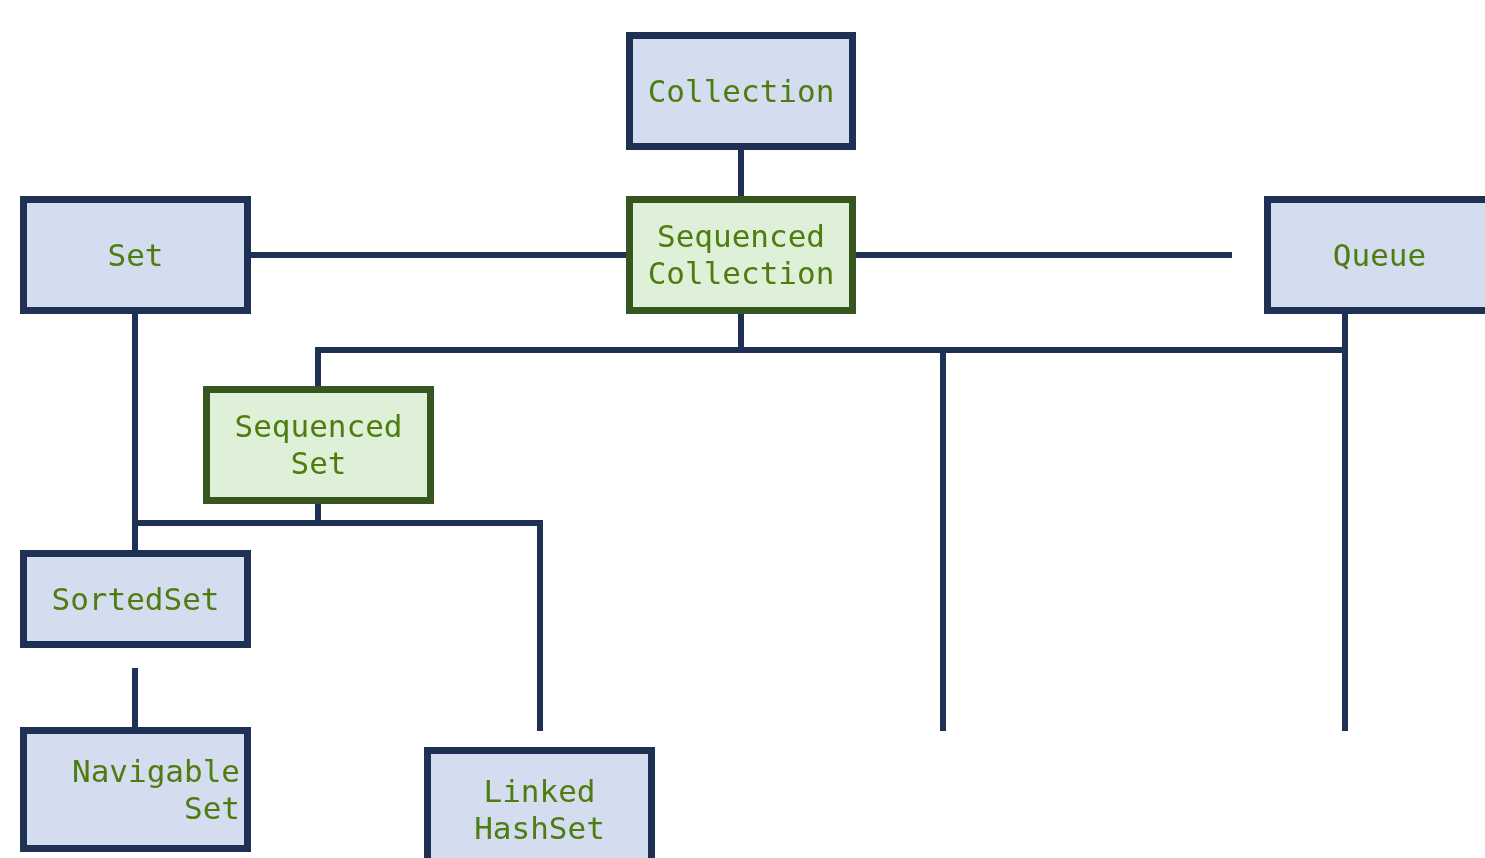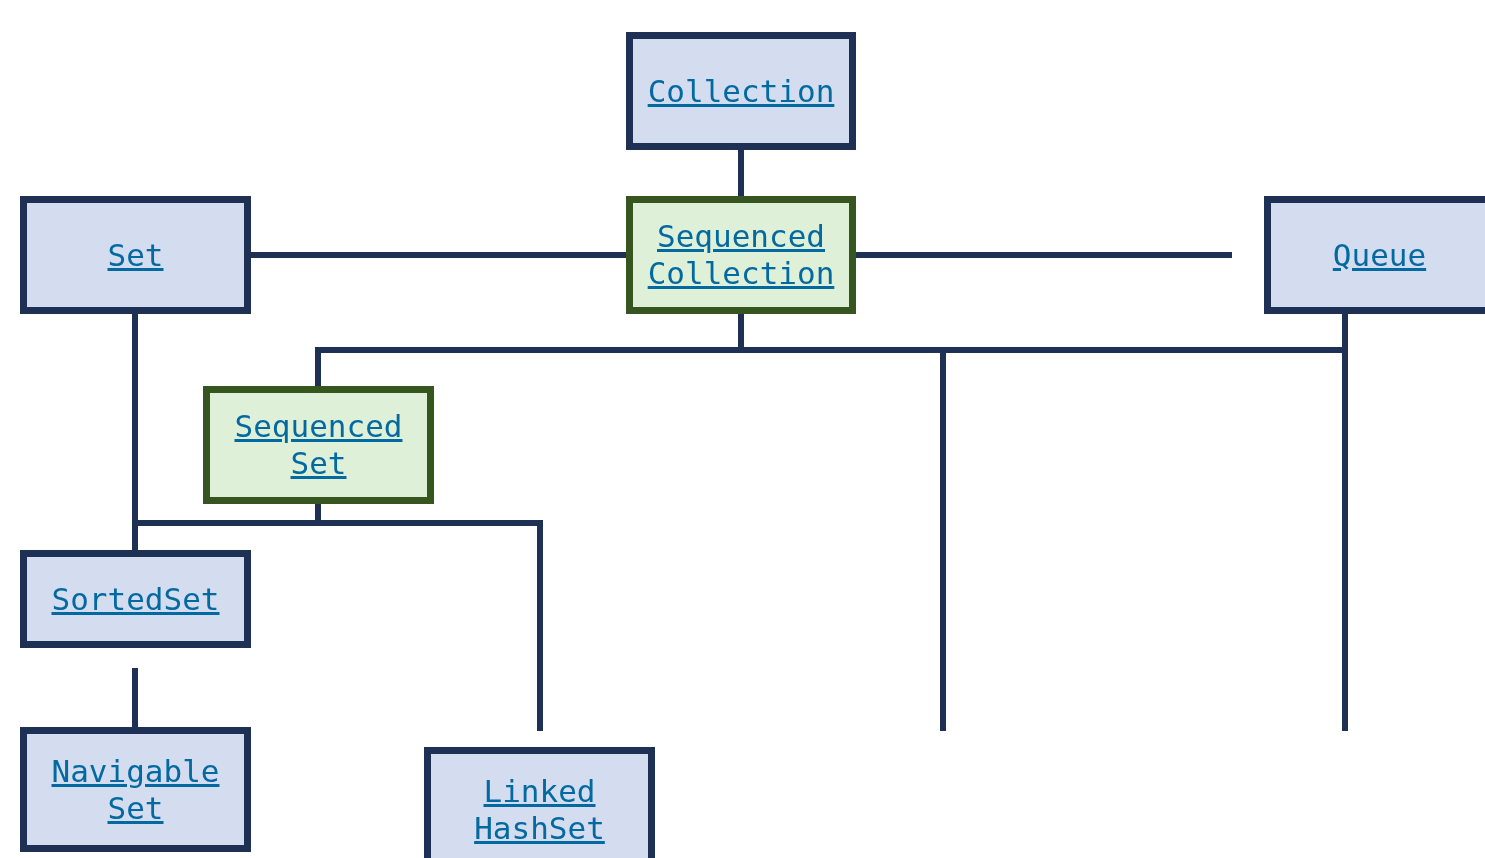--- a/index.html
+++ b/index.html
@@ -43,24 +43,23 @@
   .node {
     position: absolute;
     box-sizing: border-box;
     display: flex;
     align-items: center;
     justify-content: center;
     text-align: center;
     font-size: 31px;
     line-height: 1.18;
     letter-spacing: 0px;
-    color: #0369a1;
+    color: #4d7c0f;
     white-space: pre-line;
     border-style: solid;
-    text-decoration: underline;
   }
   .node.blue {
     background: #d4dcef;
     border-color: #1f3055;
     border-width: 7px;
   }
   .node.green {
     background: #dff0d8;
     border-color: #37551f;
     border-width: 7px;
@@ -114,21 +113,21 @@
 
     <div class="node green" style="left:203px; top:386px; width:231px; height:118px;">
       <span class="node-label">Sequenced
 Set</span>
     </div>
 
     <div class="node blue" style="left:20px; top:550px; width:231px; height:98px;">
       <span class="node-label">SortedSet</span>
     </div>
 
-    <div class="node blue" style="left:20px; top:727px; width:231px; height:125px;">
+    <div class="node blue" style="left:20px; top:727px; width:231px; height:125px;text-align:right;">
       <span class="node-label">Navigable
 Set</span>
     </div>
 
     <div class="node blue" style="left:424px; top:727px; width:231px; height:125px;margin-top:20px;">
       <span class="node-label">Linked
 HashSet</span>
     </div>
 
 

